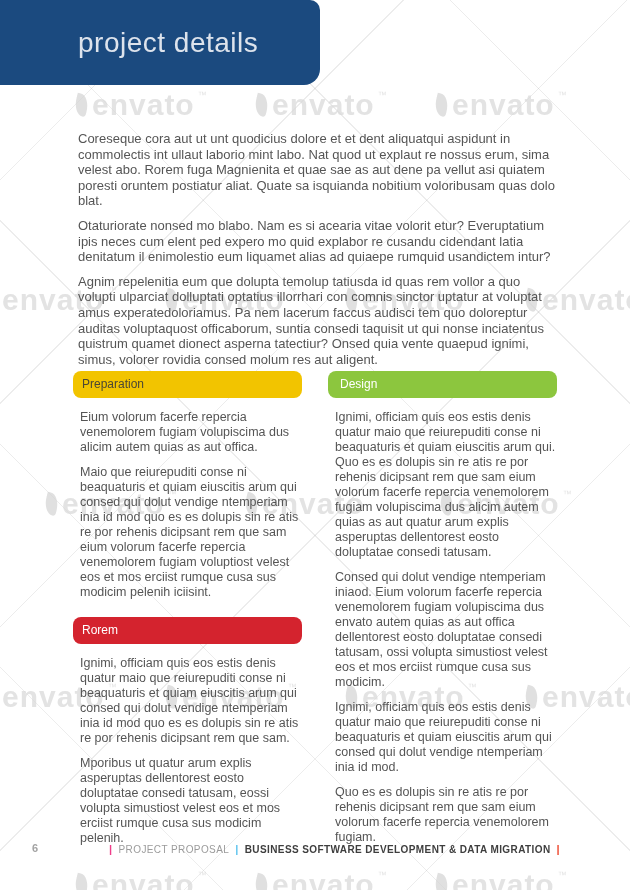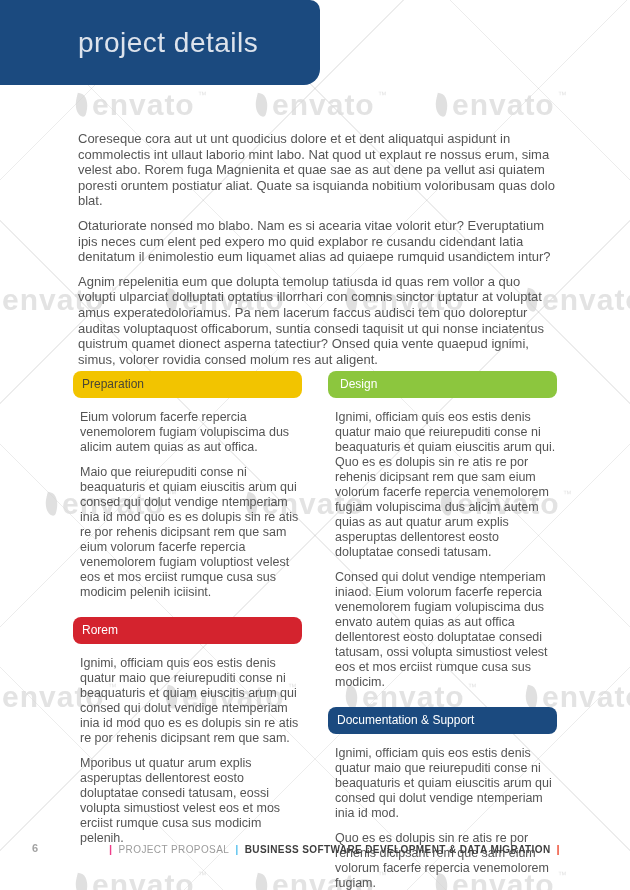--- a/index.html
+++ b/index.html
@@ -181,21 +181,20 @@
       <p>Eium volorum facerfe repercia venemolorem fugiam volupiscima dus alicim autem quias as aut offica.</p>
       <p>Maio que reiurepuditi conse ni beaquaturis et quiam eiuscitis arum qui consed qui dolut vendige ntemperiam inia id mod quo es es dolupis sin re atis re por rehenis dicipsant rem que sam eium volorum facerfe repercia venemolorem fugiam voluptiost velest eos et mos erciist rumque cusa sus modicim pelenih iciisint.</p>
       <div class="sec-hdr sec-gap" style="background-color: rgb(212, 35, 46);">Rorem</div>
       <p>Ignimi, officiam quis eos estis denis quatur maio que reiurepuditi conse ni beaquaturis et quiam eiuscitis arum qui consed qui dolut vendige ntemperiam inia id mod quo es es dolupis sin re atis re por rehenis dicipsant rem que sam.</p>
       <p>Mporibus ut quatur arum explis asperuptas dellentorest eosto doluptatae consedi tatusam, eossi volupta simustiost velest eos et mos erciist rumque cusa sus modicim pelenih.</p>
     </div>
     <div class="col">
       <div class="sec-hdr" style="background-color: rgb(140, 198, 62); padding-left: 12px;">Design</div>
       <p>Ignimi, officiam quis eos estis denis quatur maio que reiurepuditi conse ni beaquaturis et quiam eiuscitis arum qui. Quo es es dolupis sin re atis re por rehenis dicipsant rem que sam eium volorum facerfe repercia venemolorem fugiam volupiscima dus alicim autem quias as aut quatur arum explis asperuptas dellentorest eosto doluptatae consedi tatusam.</p>
       <p>Consed qui dolut vendige ntemperiam iniaod. Eium volorum facerfe repercia venemolorem fugiam volupiscima dus envato autem quias as aut offica dellentorest eosto doluptatae consedi tatusam, ossi volupta simustiost velest eos et mos erciist rumque cusa sus modicim.</p>
-      <div class="sec-hdr sec-gap" style="background-color: rgb(27, 74, 127);">Documentation &amp; Support</div>
       <p>Ignimi, officiam quis eos estis denis quatur maio que reiurepuditi conse ni beaquaturis et quiam eiuscitis arum qui consed qui dolut vendige ntemperiam inia id mod.</p>
       <p>Quo es es dolupis sin re atis re por rehenis dicipsant rem que sam eium volorum facerfe repercia venemolorem fugiam.</p>
     </div>
   </div>
 
   <div class="footer">
     <span class="pageno">6</span>
     <span class="meta">
       <span class="bar pink">|</span>
       <span class="lbl-light">PROJECT PROPOSAL</span>

